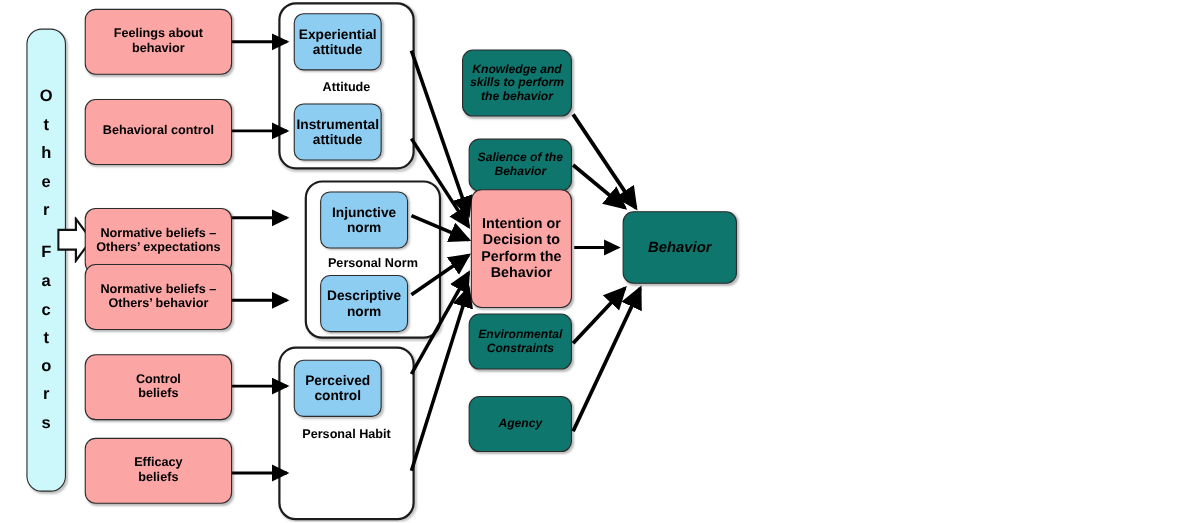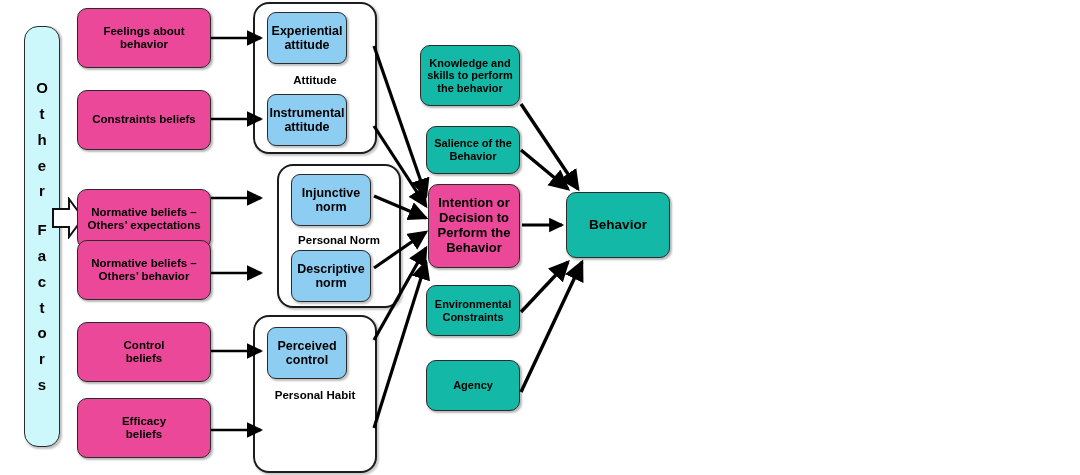--- a/index.html
+++ b/index.html
@@ -24,22 +24,22 @@
     display:flex;
     align-items:center;
     justify-content:center;
     text-align:center;
     font-weight:bold;
     color:#000;
     line-height:1.15;
     padding:2px 4px;
     box-shadow:1.5px 1.5px 2px rgba(0,0,0,0.28);
   }
-  .blue   { background:#ec4899; }
-  .cyan   { background:#14b8a6; }
+  .blue   { background:#fca5a5; }
+  .cyan   { background:#0f766e;font-style:italic; }
 
   
   .belief{ width:134px; height:60px; font-size:11.5px; }
 
   
   #other-factors{
     position:absolute;
     left:24px; top:26px;
     width:36px; height:421px;
     box-sizing:border-box;
@@ -152,21 +152,21 @@
 
   <svg id="of-arrow" viewBox="0 0 32 42">
     <path d="M1 12 L17 12 L17 2 L31 21 L17 40 L17 30 L1 30 Z" fill="#ffffff" stroke="#111111" stroke-width="2" stroke-linejoin="miter"></path>
   </svg>
 
   <div class="node blue belief" style="left:77px; top:8px;">
     <span>Feelings about<br>behavior</span>
   </div>
 
   <div class="node blue belief" style="left:77px; top:90px;">
-    <span>Constraints beliefs</span>
+    <span>Behavioral control</span>
   </div>
 
   <div class="node blue belief" style="left:77px; top:189px;">
     <span>Normative beliefs –<br>Others’ expectations</span>
   </div>
 
   <div class="node blue belief" style="left:77px; top:240px;">
     <span>Normative beliefs –<br>Others’ behavior</span>
   </div>
 
@@ -214,21 +214,21 @@
   </div>
 
   <div class="node cyan mod" style="left:426px; top:285px; width:94px; height:51px;">
     <span>Environmental<br>Constraints</span>
   </div>
 
   <div class="node cyan mod" style="left:426px; top:360px; width:94px; height:51px;">
     <span>Agency</span>
   </div>
 
-  <div id="intention" class="node blue" style="left:428px; top:184px; width:92px; height:84px;align-items:center;">
+  <div id="intention" class="node blue" style="left:428px; top:172px; width:92px; height:108px;align-items:center;">
     <span>Intention or<br>Decision to<br>Perform the<br>Behavior</span>
   </div>
 
   <div id="behavior" class="node cyan" style="left:566px; top:192px; width:104px; height:66px;">
     <span>Behavior</span>
   </div>
 
   <svg id="arrows" viewBox="0 0 1080 475">
     <defs>
       <marker id="ah" markerWidth="7" markerHeight="7" refX="5.4" refY="3" orient="auto" markerUnits="strokeWidth">

